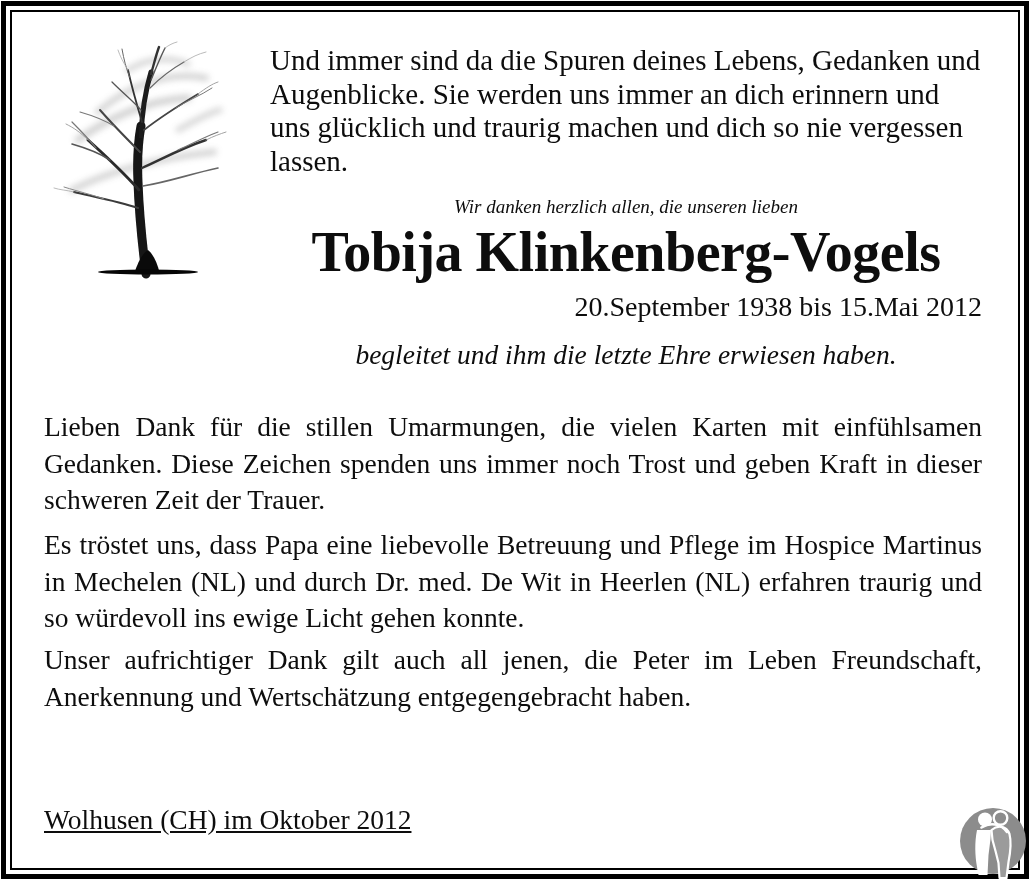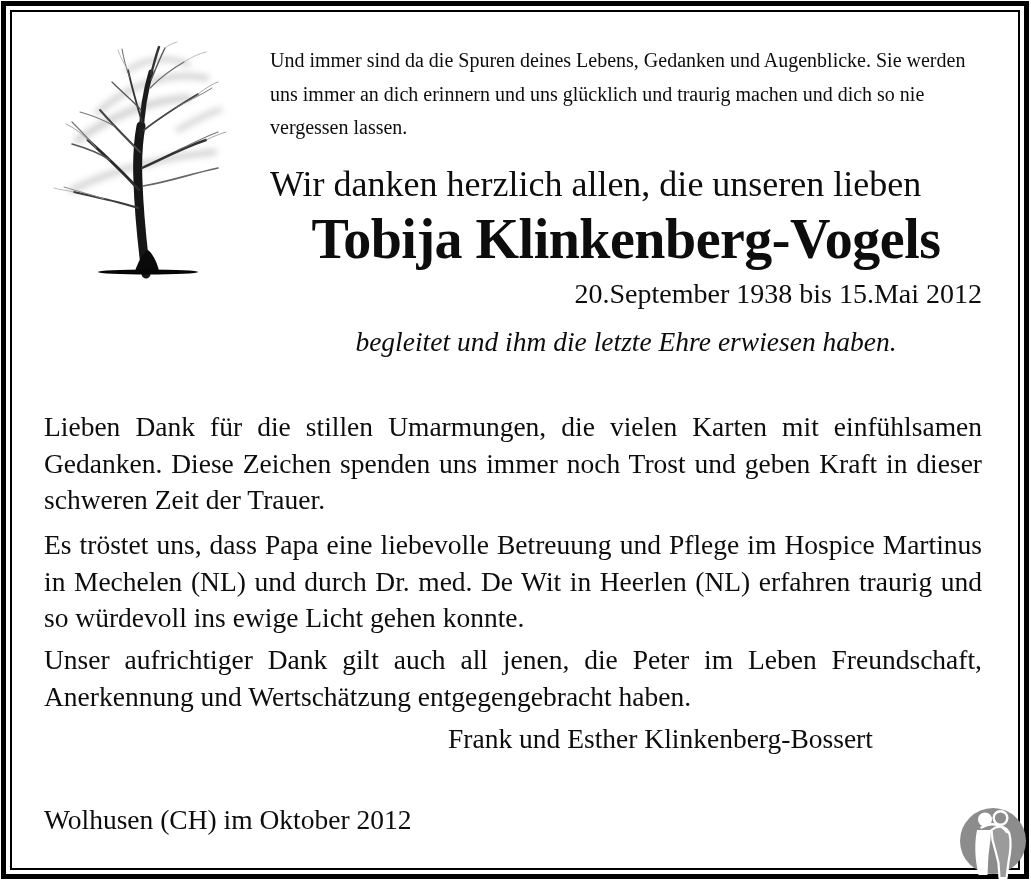--- a/index.html
+++ b/index.html
@@ -33,26 +33,28 @@
     width: 198px; height: 262px;
   }
   .top-col {
     position: absolute;
     left: 270px; top: 44px;
     width: 712px;
     text-align: left;
   }
   .intro {
     margin: 0;
-    font-size: 20px;
+    font-size: 29px;
     line-height: 33.5px;
   }
   .thanks-line {
     margin: 18px 0 0 0;
-    font-size: 36px;
+    font-size: 19px;
+    text-align: center;
+    font-style: italic;
   }
   .deceased-name {
     margin: 4px 0 0 0;
     font-size: 56px;
     line-height: 60px;
     font-weight: bold;
     text-align: center;
     letter-spacing: -0.5px;
     white-space: nowrap;
   }
@@ -83,20 +85,21 @@
     position: absolute;
     left: 448px; top: 722px;
     font-size: 27.5px;
     line-height: 33.5px;
   }
   .place-date {
     position: absolute;
     left: 44px; top: 804px;
     margin: 0;
     font-size: 27.5px;
+    text-decoration: underline;
   }
   .logo-wrap {
     position: absolute;
     left: 958px; top: 807px;
     width: 72px; height: 74px;
     z-index: 10;
   }
 </style>
 </head>
 <body>
@@ -168,21 +171,20 @@
   <h1 class="deceased-name">Tobija Klinkenberg-Vogels</h1>
   <p class="life-dates">20.September 1938 bis 15.Mai 2012</p>
   <p class="escort-line">begleitet und ihm die letzte Ehre erwiesen haben.</p>
 </div>
 
 <p class="para para-1">Lieben Dank für die stillen Umarmungen, die vielen Karten mit einfühlsamen Gedanken. Diese Zeichen spenden uns immer noch Trost und geben Kraft in dieser schweren Zeit der Trauer.</p>
 <p class="para para-2">Es tröstet uns, dass Papa eine liebevolle Betreuung und Pflege im Hospice Martinus in Mechelen (NL) und durch Dr. med. De Wit in Heerlen (NL) erfahren traurig und so würdevoll ins ewige Licht gehen konnte.</p>
 <p class="para para-3">Unser aufrichtiger Dank gilt auch all jenen, die Peter im Leben Freundschaft, Anerkennung und Wertschätzung entgegengebracht haben.</p>
 
 <div class="signature-block">
-  <div>Frank und Esther Klinkenberg-Bossert</div>
 </div>
 
 <p class="place-date">Wolhusen (CH) im Oktober 2012</p>
 
 <div class="logo-wrap">
   <svg width="72" height="74" viewBox="0 0 72 74" xmlns="http://www.w3.org/2000/svg">
     <circle cx="35" cy="34" r="33" fill="#8c8c8c"></circle>
 
     <circle cx="27" cy="12.5" r="7" fill="#ffffff"></circle>
     <path d="M19,23 C16.5,36 17,48 19,60 L20.5,68 L29.5,68 L30.5,48 L32.5,32 L33,23 Z" fill="#ffffff"></path>

